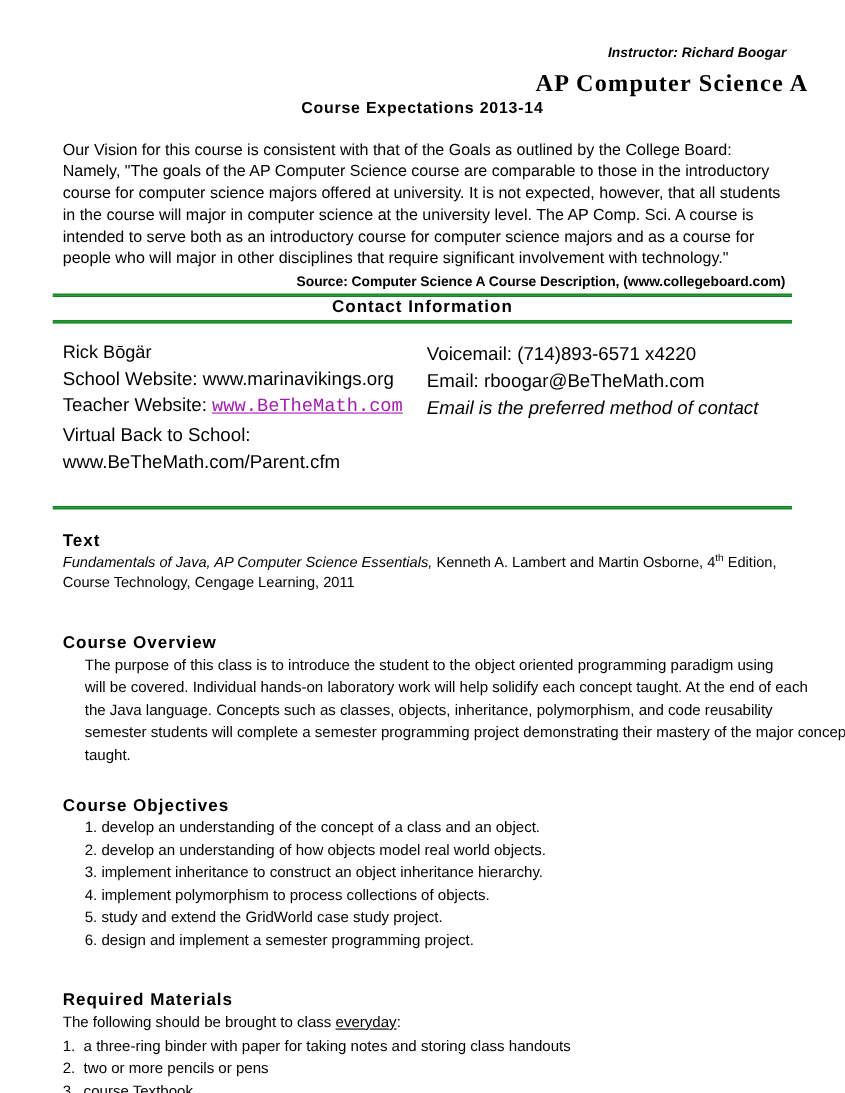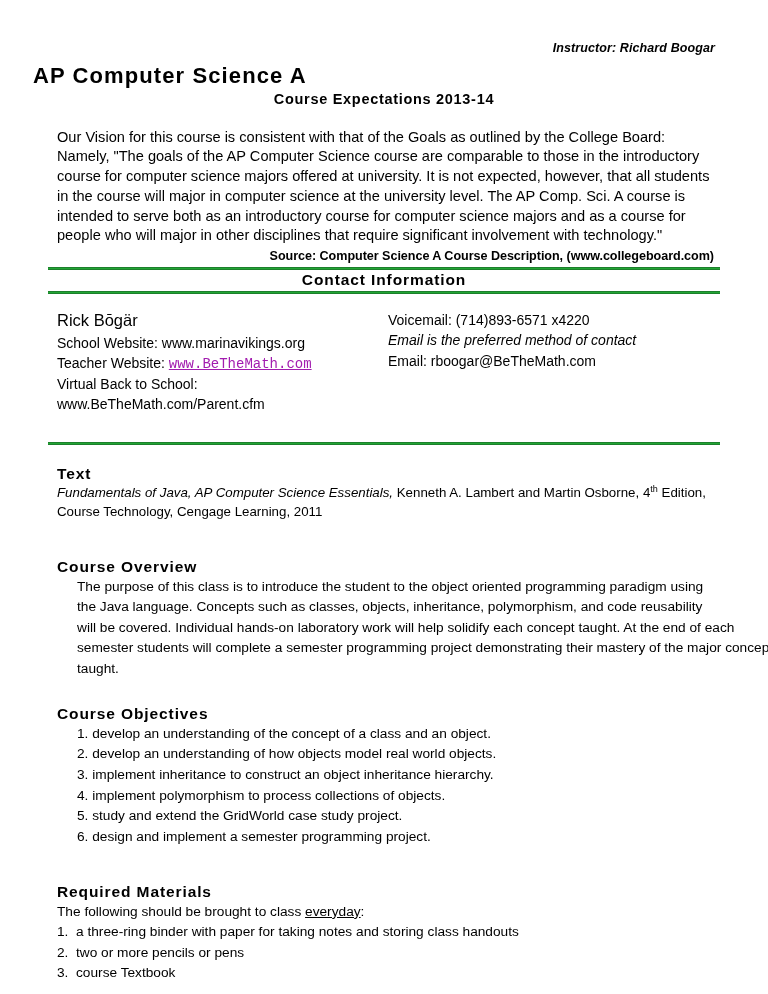--- a/index.html
+++ b/index.html
@@ -28,26 +28,27 @@
     text-align: right;
     font-size: 12.5px;
     font-weight: bold;
     font-style: italic;
     letter-spacing: 0.1px;
     padding-top: 42px;
     padding-right: 20px;
     line-height: 1.1;
   }
   .doc-title {
-    text-align: left;
+    text-align: right;
     font-size: 22px;
     font-weight: bold;
     letter-spacing: 1.1px;
     margin-top: 8px;
     line-height: 1.12;
+    font-family: Liberation Serif, serif;
   }
   .doc-subtitle {
     text-align: center;
     font-size: 14.5px;
     font-weight: bold;
     letter-spacing: 0.7px;
     margin-top: 3px;
     line-height: 1.12;
   }
 
@@ -103,21 +104,21 @@
     flex: 1;
     padding-left: 10px;
     box-sizing: border-box;
   }
   .contact-name {
     font-size: 16.5px;
     line-height: 1.32;
     margin-bottom: 1px;
   }
   .contact-line {
-    font-size: 14px;
+    font-size: 17px;
     line-height: 1.44;
   }
   .contact-line.italic { font-style: italic; }
   .link {
     color: #a21caf;
     text-decoration: underline;
     font-family: Liberation Mono, monospace;
   }
   .contact-spacer { height: 27px; }
 
@@ -177,22 +178,22 @@
     <div class="contact-col-left">
       <div class="contact-name">Rick Bōgär</div>
       <div class="contact-line">School Website: www.marinavikings.org</div>
       <div class="contact-line">
         <span>Teacher Website: </span><a class="link" href="#">www.BeTheMath.com</a>
       </div>
       <div class="contact-line">Virtual Back to School:  www.BeTheMath.com/Parent.cfm</div>
     </div>
     <div class="contact-col-right">
       <div class="contact-line">Voicemail: (714)893-6571 x4220</div>
+      <div class="contact-line">Email: rboogar@BeTheMath.com</div>
       <div class="contact-line italic">Email is the preferred method of contact</div>
-      <div class="contact-line">Email: rboogar@BeTheMath.com</div>
     </div>
   </div>
 
   <div class="contact-spacer"></div>
   <div class="rule-green"></div>
 
   <div class="sp-20"></div>
 
   <div class="section">
     <div class="section-h">Text</div>
@@ -200,22 +201,22 @@
       <span class="ital">Fundamentals of Java, AP Computer Science Essentials,</span><span> Kenneth A. Lambert and Martin Osborne, 4</span><sup>th</sup><span> Edition, Course Technology, Cengage Learning, 2011</span>
     </div>
   </div>
 
   <div class="sp-36"></div>
 
   <div class="section">
     <div class="section-h">Course Overview</div>
     <div class="indent list-lines">
       <div>The purpose of this class is to introduce the student to the object oriented programming paradigm using</div>
+      <div>will be covered. Individual hands-on laboratory work will help solidify each concept taught. At the end of each</div>
       <div>the Java language. Concepts such as classes, objects, inheritance, polymorphism, and code reusability</div>
-      <div>will be covered. Individual hands-on laboratory work will help solidify each concept taught. At the end of each</div>
       <div>semester students will complete a semester programming project demonstrating their mastery of the major concepts</div>
       <div>taught.</div>
     </div>
   </div>
 
   <div class="sp-26"></div>
 
   <div class="section">
     <div class="section-h">Course Objectives</div>
     <div class="indent list-lines">

